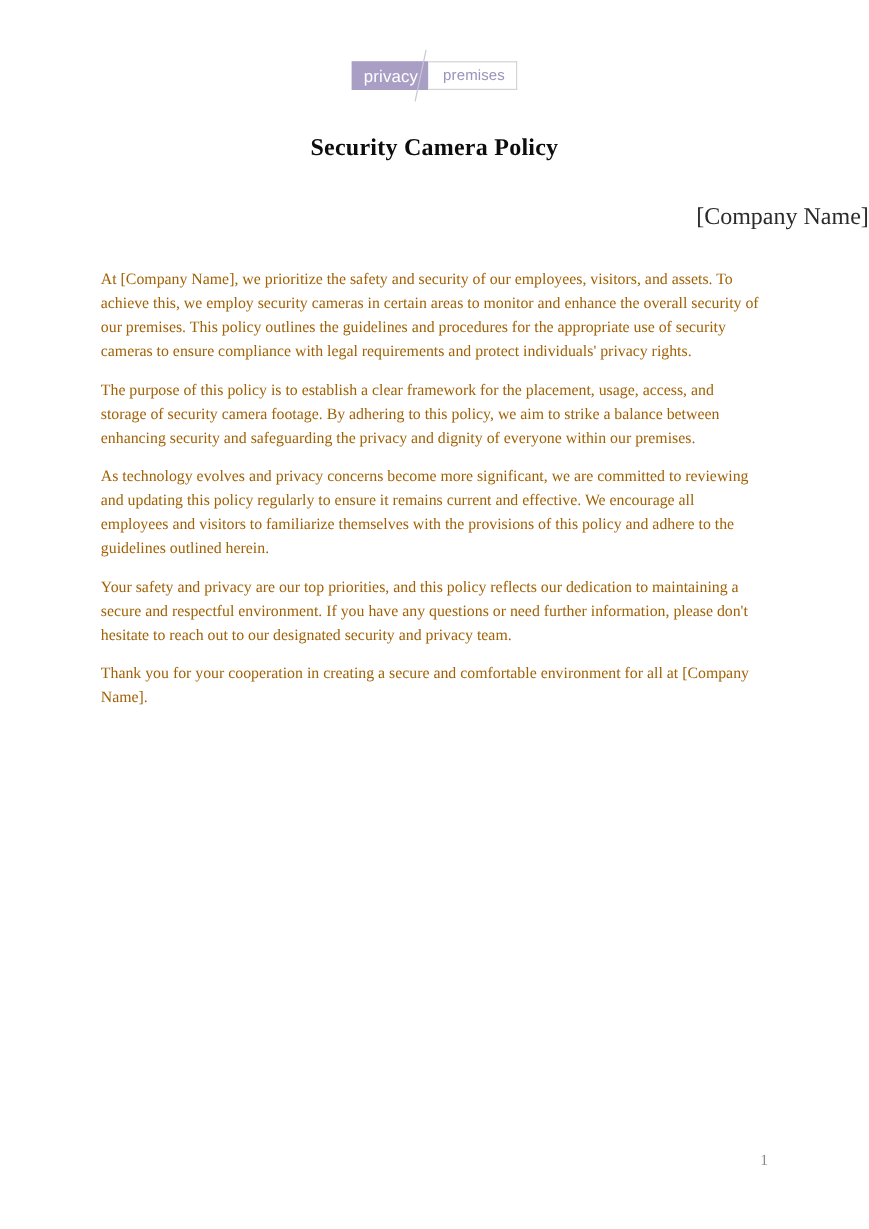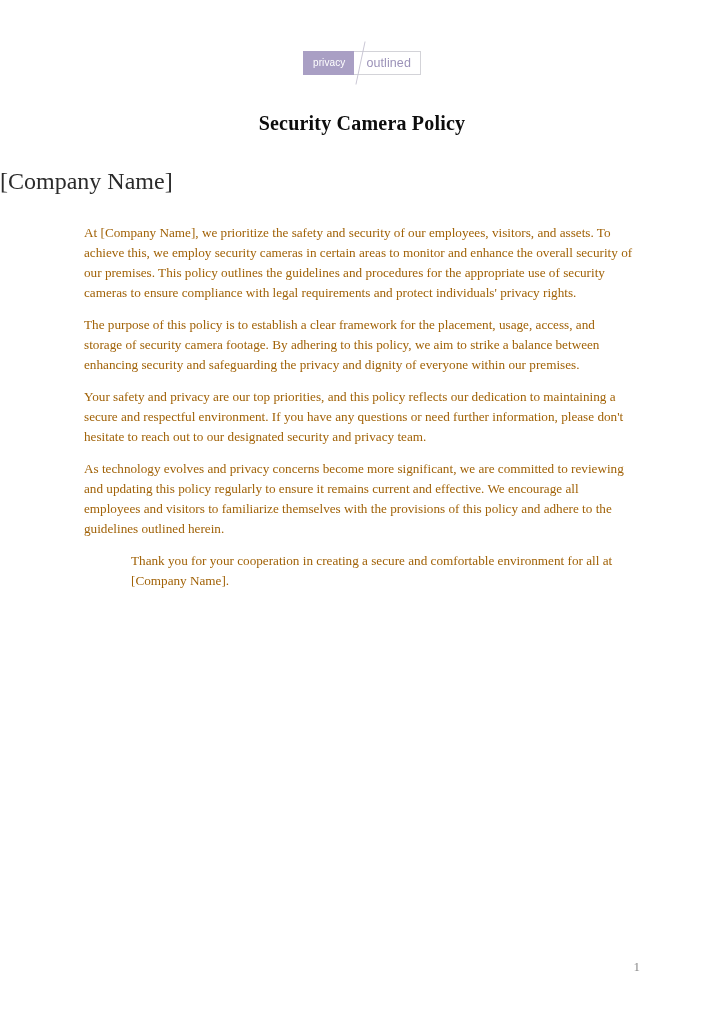--- a/index.html
+++ b/index.html
@@ -32,21 +32,21 @@
   .logo {
     position: relative;
     display: flex;
     align-items: stretch;
     height: 24px;
     font-family: "Liberation Sans", "DejaVu Sans", sans-serif;
   }
   .logo-left {
     background: #a99fc4;
     color: #ffffff;
-    font-size: 10px;
+    font-size: 14px;
     line-height: 24px;
     padding: 0 9px 0 10px;
     letter-spacing: 0.1px;
     white-space: nowrap;
   }
   .logo-right {
     background: #ffffff;
     color: #9b92b8;
     font-size: 12.5px;
     line-height: 22px;
@@ -79,22 +79,22 @@
     font-weight: bold;
     line-height: 40px;
     letter-spacing: 0.2px;
     color: #0d0d0d;
   }
   .doc-subtitle {
     position: absolute;
     left: 0;
     right: 0;
     top: 167px;
-    text-align: left;
-    font-size: 24px;
+    text-align: right;
+    font-size: 20px;
     font-weight: normal;
     line-height: 28px;
     color: #2b2b2b;
   }
 
   
   .body-copy {
     position: absolute;
     left: 84px;
     top: 223px;
@@ -102,21 +102,20 @@
   }
   .body-copy p {
     margin: 0 0 12px 0;
     font-size: 13.2px;
     line-height: 20px;
     text-align: left;
     color: #a16207;
   }
   .body-copy p:last-child {
     margin-bottom: 0;
-    margin-left: 47px;
   }
 
   
   .page-number {
     position: absolute;
     right: 84px;
     bottom: 49px;
     font-size: 13px;
     line-height: 16px;
     color: #8a8a8a;
@@ -124,32 +123,32 @@
   }
 </style>
 </head>
 <body>
 
 <div class="page">
 
   <div class="logo-wrap">
     <div class="logo">
       <span class="logo-left">privacy</span>
-      <span class="logo-right">outlined</span>
+      <span class="logo-right">premises</span>
       <span class="logo-slash"></span>
     </div>
   </div>
 
   <h1 class="doc-title">Security Camera Policy</h1>
 
   <div class="doc-subtitle">[Company Name]</div>
 
   <div class="body-copy">
     <p>At [Company Name], we prioritize the safety and security of our employees, visitors, and assets. To achieve this, we employ security cameras in certain areas to monitor and enhance the overall security of our premises. This policy outlines the guidelines and procedures for the appropriate use of security cameras to ensure compliance with legal requirements and protect individuals' privacy rights.</p>
     <p>The purpose of this policy is to establish a clear framework for the placement, usage, access, and storage of security camera footage. By adhering to this policy, we aim to strike a balance between enhancing security and safeguarding the privacy and dignity of everyone within our premises.</p>
+    <p>As technology evolves and privacy concerns become more significant, we are committed to reviewing and updating this policy regularly to ensure it remains current and effective. We encourage all employees and visitors to familiarize themselves with the provisions of this policy and adhere to the guidelines outlined herein.</p>
     <p>Your safety and privacy are our top priorities, and this policy reflects our dedication to maintaining a secure and respectful environment. If you have any questions or need further information, please don't hesitate to reach out to our designated security and privacy team.</p>
-    <p>As technology evolves and privacy concerns become more significant, we are committed to reviewing and updating this policy regularly to ensure it remains current and effective. We encourage all employees and visitors to familiarize themselves with the provisions of this policy and adhere to the guidelines outlined herein.</p>
     <p>Thank you for your cooperation in creating a secure and comfortable environment for all at [Company Name].</p>
   </div>
 
   <div class="page-number">1</div>
 
 </div>
 
 </body></html>

